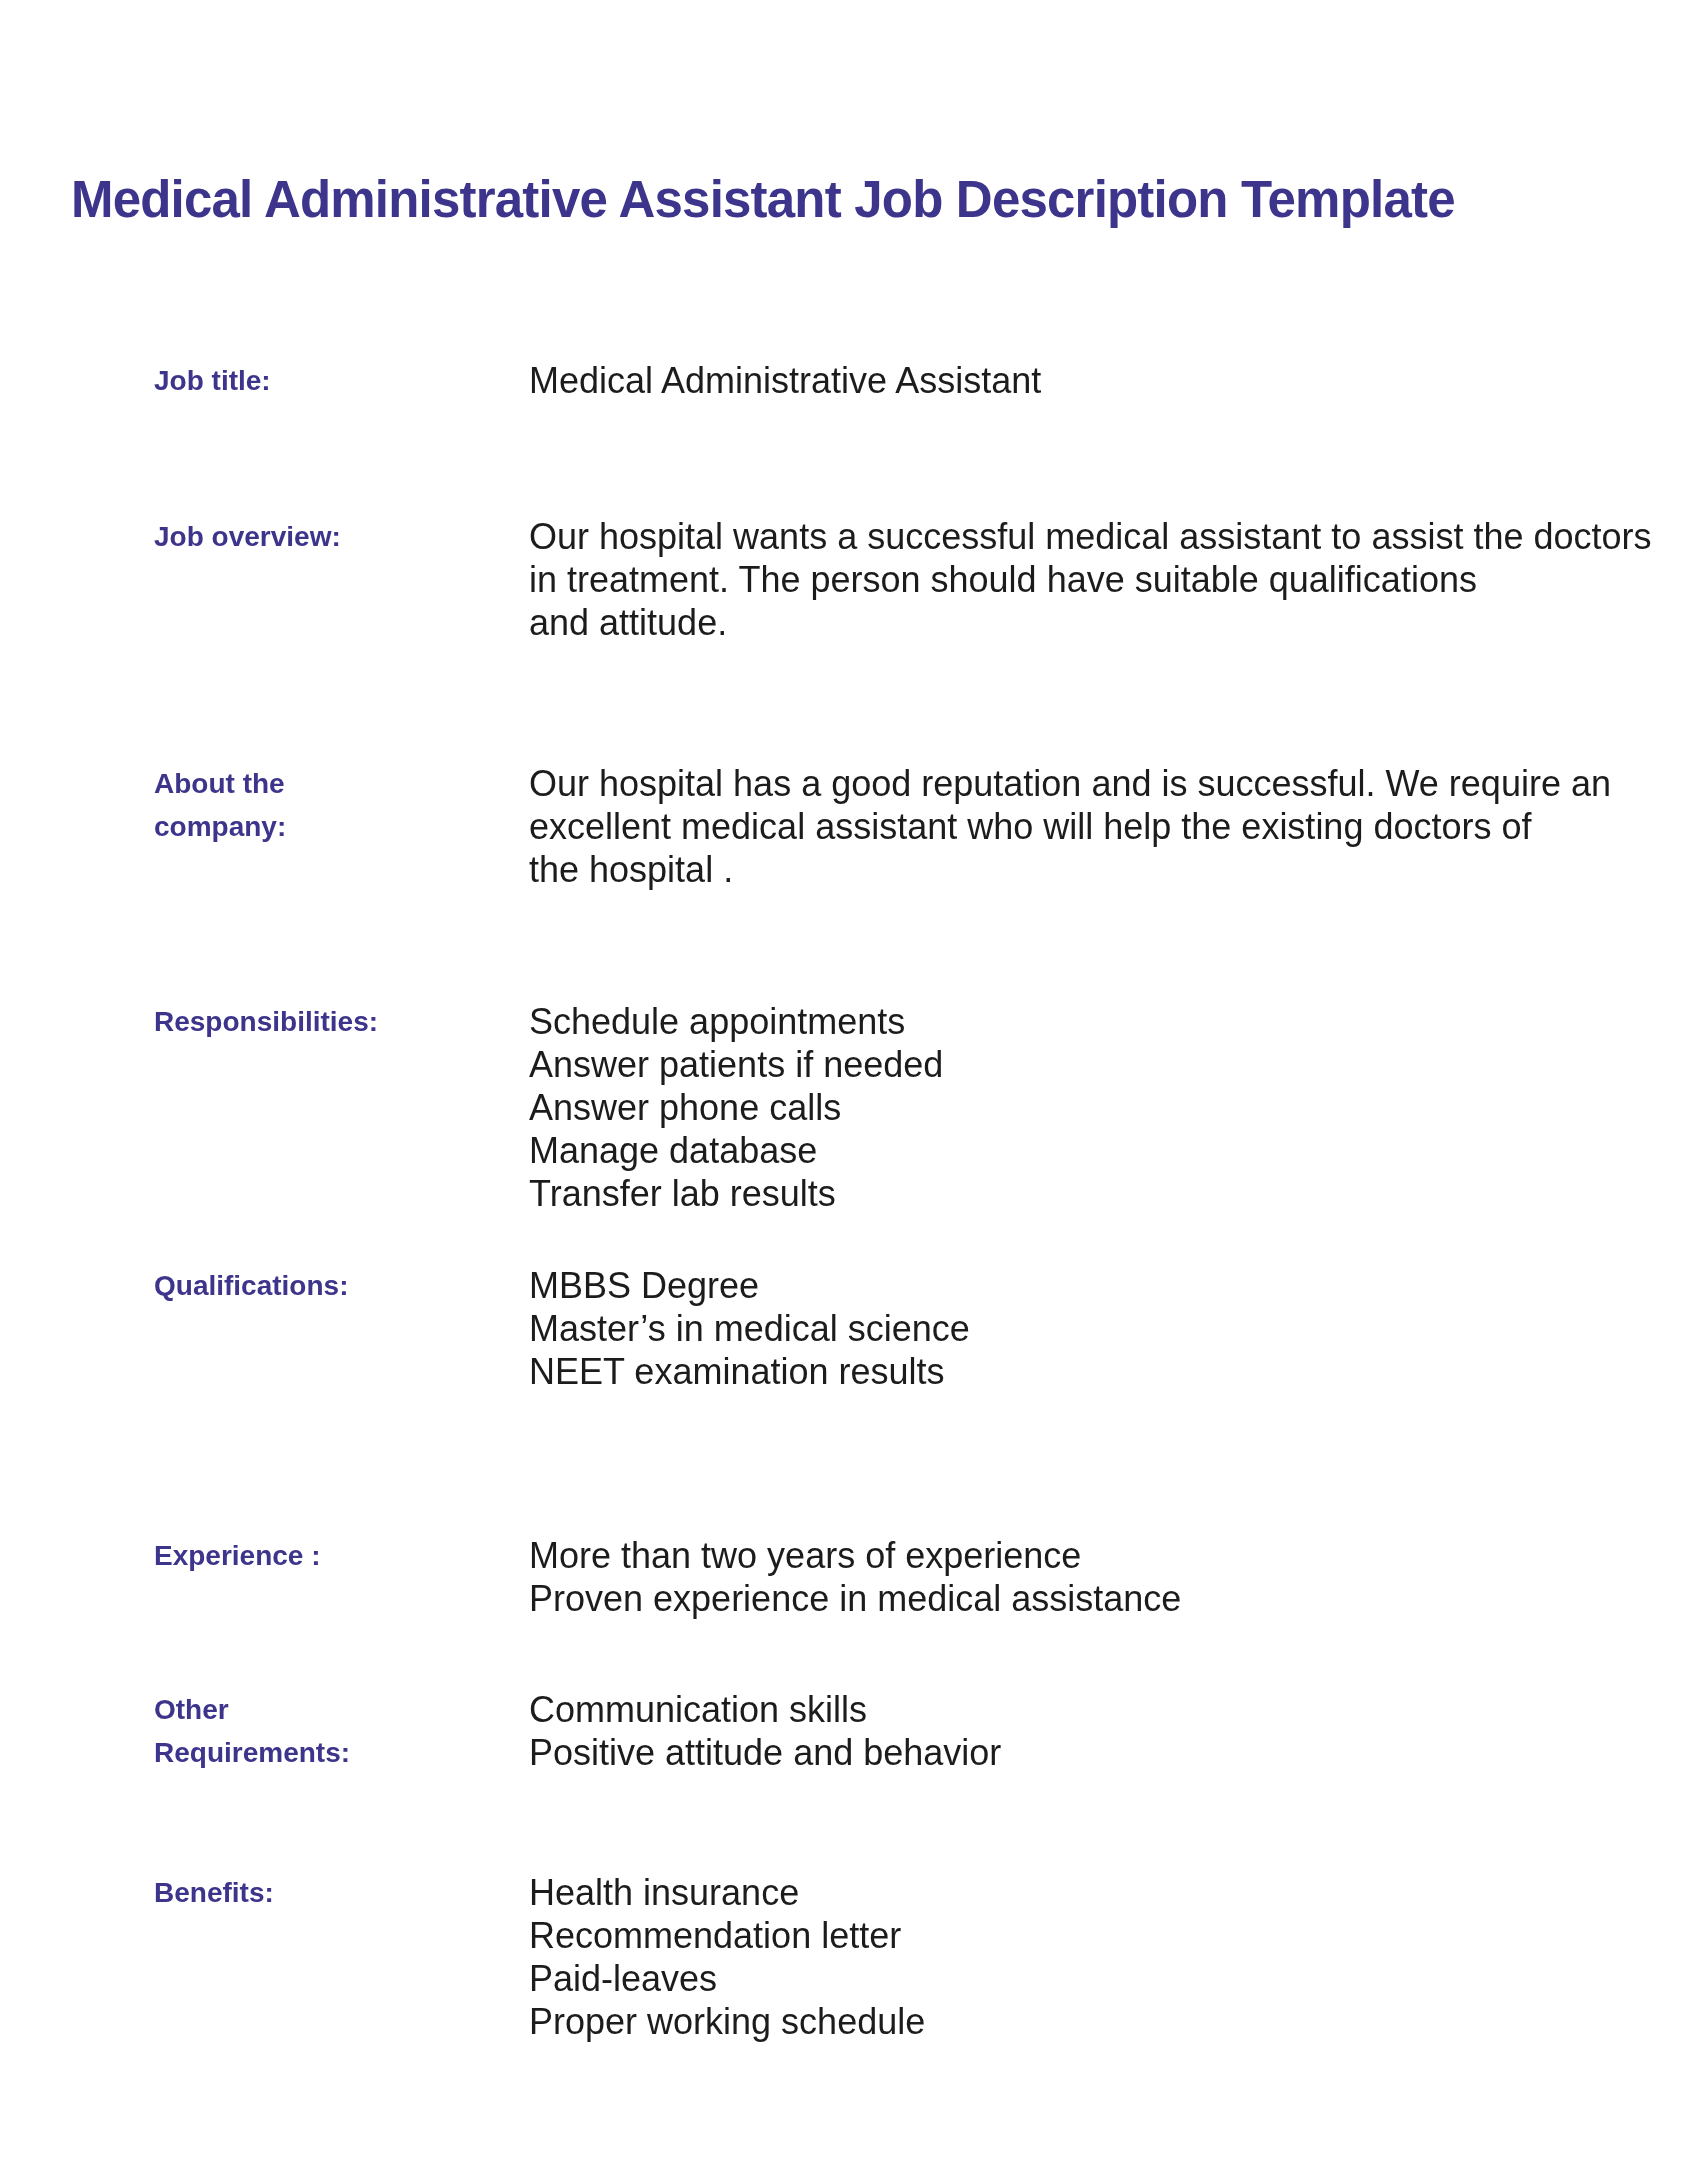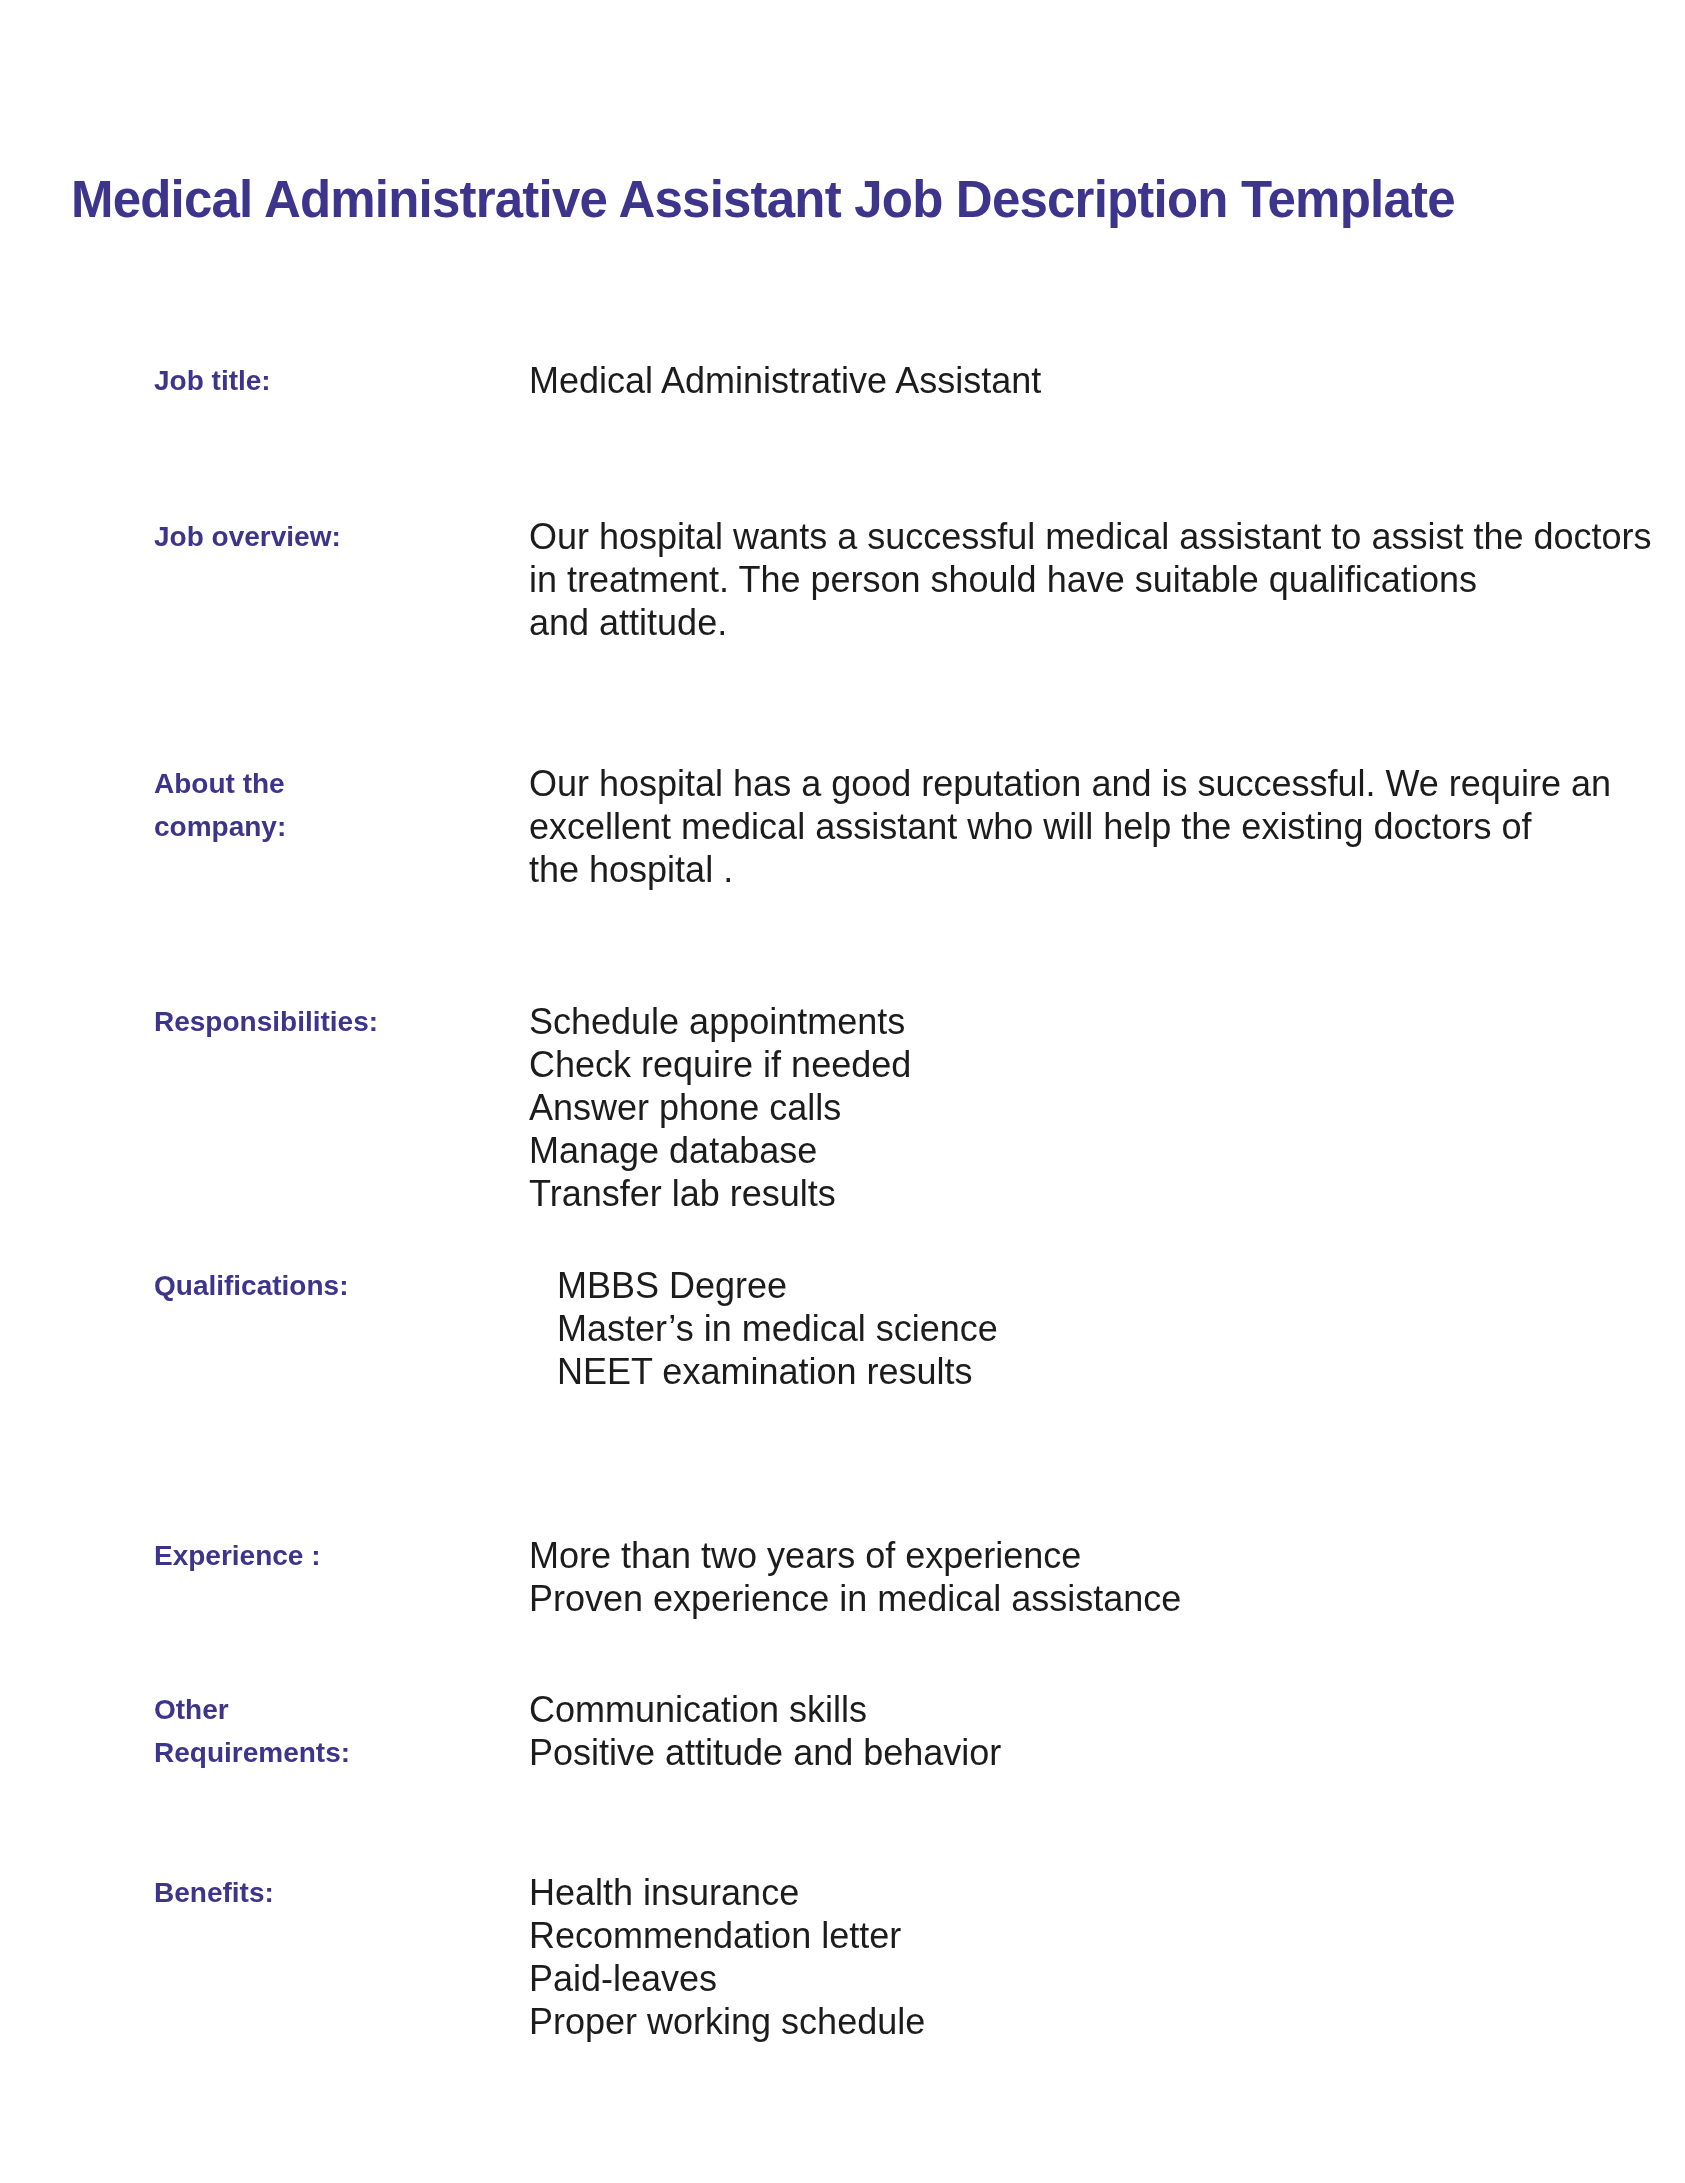--- a/index.html
+++ b/index.html
@@ -47,21 +47,21 @@
     font-weight: 400;
     line-height: 43px;
     color: var(--body, #1c1c1c);
     white-space: nowrap;
   }
   
   .row-job-title          { top: 359px; }
   .row-job-overview       { top: 515px; }
   .row-about-the-company  { top: 762px; }
   .row-responsibilities   { top: 1000px; justify-content: center; }
-  .row-qualifications     { top: 1264px; gap: 28px; }
+  .row-qualifications     { top: 1264px; }
   .row-experience         { top: 1487px; margin-top: 47px; }
   .row-other-requirements { top: 1688px; }
   .row-benefits           { top: 1871px; }
 </style>
 </head>
 <body>
 
 <div>
 
   <h1 class="doc-title">Medical Administrative Assistant Job Description Template</h1>
@@ -97,21 +97,21 @@
       <div>the hospital .</div>
     </div>
   </div>
 
   <div class="row row-responsibilities">
     <div class="label">
       <div>Responsibilities:</div>
     </div>
     <div class="value">
       <div>Schedule appointments</div>
-      <div>Check require if needed</div>
+      <div>Answer patients if needed</div>
       <div>Answer phone calls</div>
       <div>Manage database</div>
       <div>Transfer lab results</div>
     </div>
   </div>
 
   <div class="row row-qualifications">
     <div class="label">
       <div>Qualifications:</div>
     </div>

